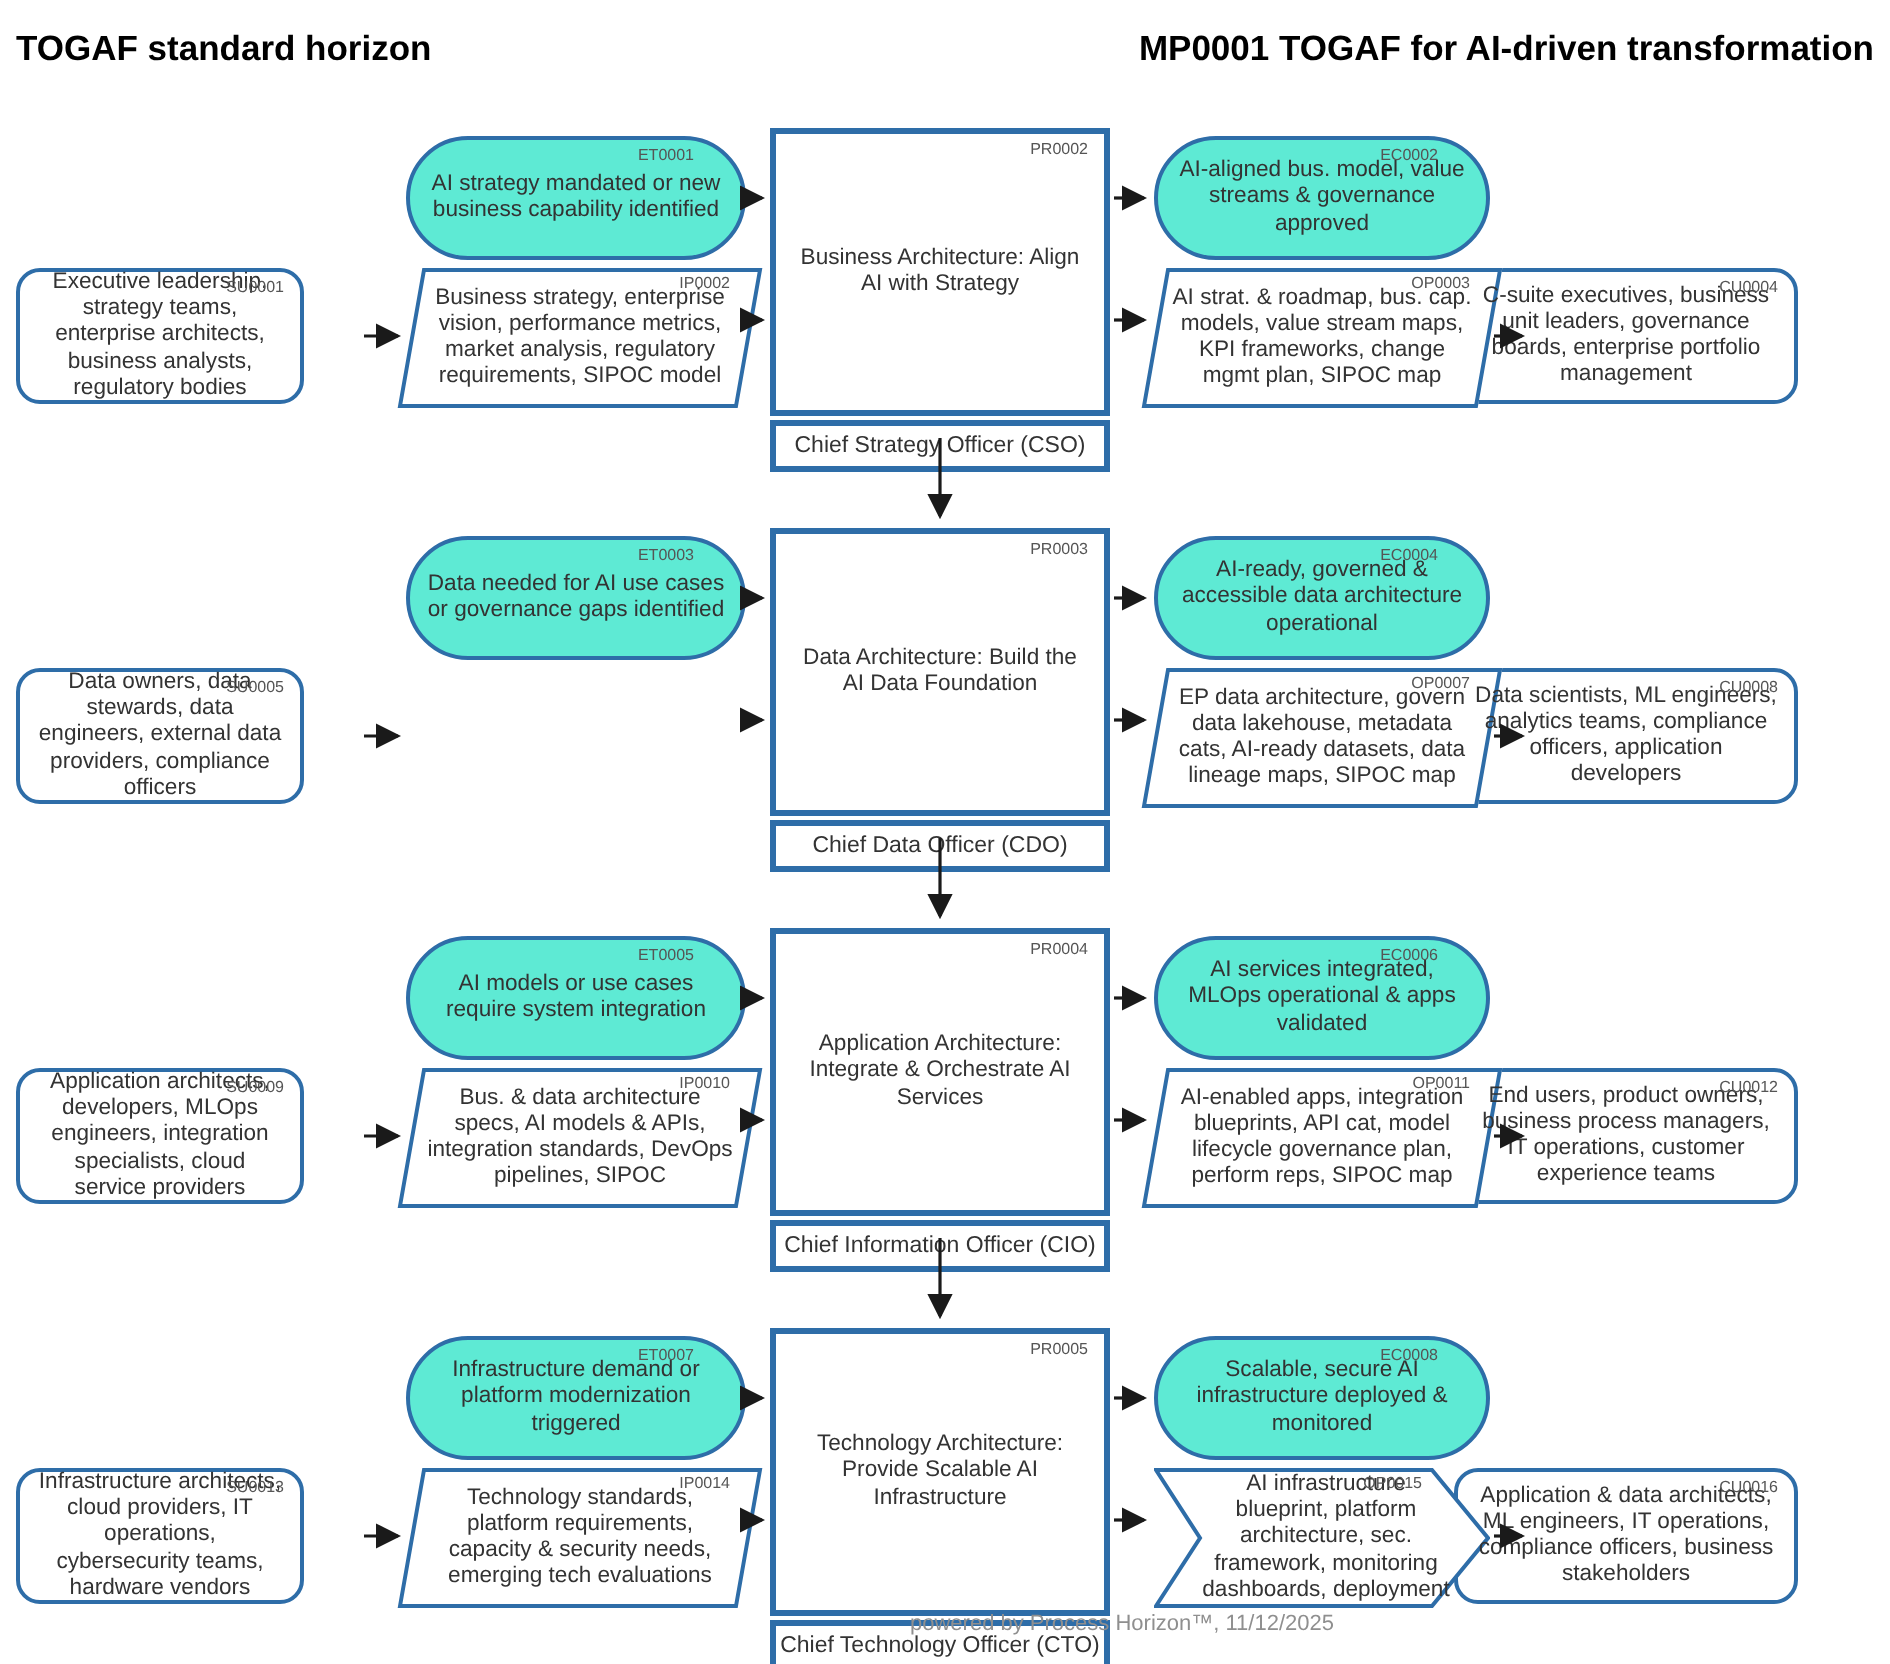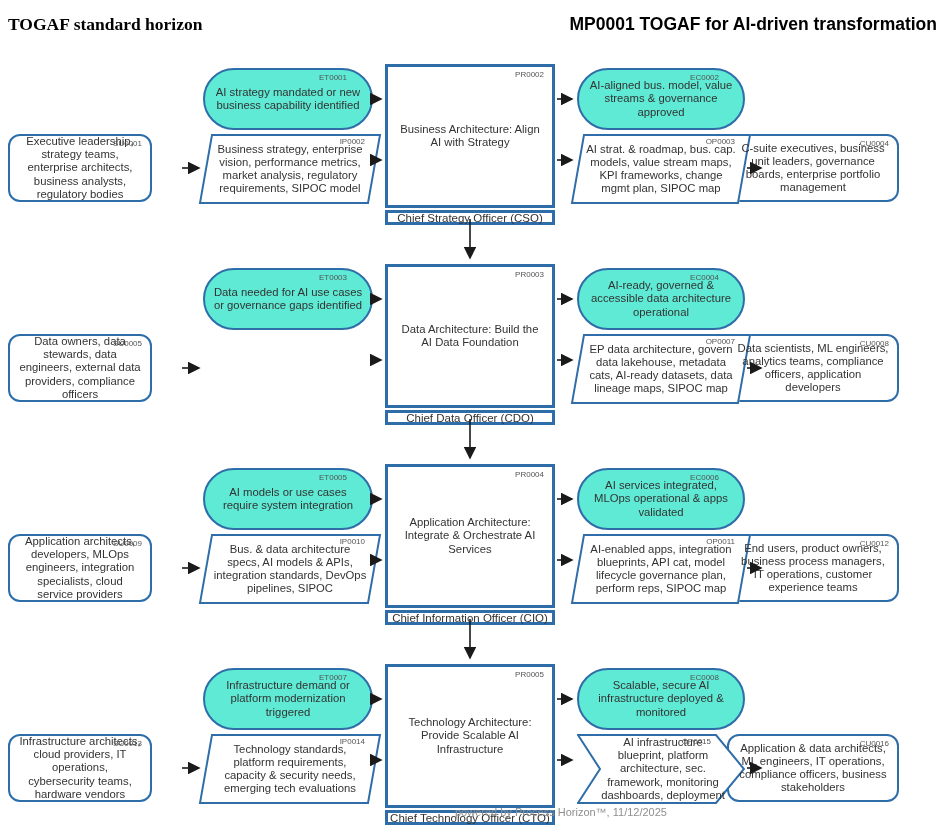--- a/index.html
+++ b/index.html
@@ -12,21 +12,21 @@
   html,body{margin:0;padding:0;background:#ffffff;}
   body{
     width:945px;height:832px;position:relative;overflow:hidden;
     font-family:"Liberation Sans","DejaVu Sans",sans-serif;
     color:var(--text);
   }
   .page-title{
     position:absolute;top:14px;font-size:17.5px;font-weight:bold;color:#000;
     white-space:nowrap;
   }
-  .title-left{left:8px;font-family:Liberation Serif, serif;}
+  .title-left{left:8px;}
   .title-right{right:8px;}
   .row{position:absolute;left:0;width:945px;height:200px;}
   .node{position:absolute;box-sizing:border-box;}
   .ntext{
     position:absolute;inset:0;display:flex;align-items:center;justify-content:center;
     text-align:center;font-size:11.3px;line-height:1.16;padding:4px 8px;z-index:2;
   }
   .nid{
     position:absolute;top:3px;right:8px;font-size:8px;color:var(--idcolor);z-index:3;
   }
@@ -52,21 +52,21 @@
   .chevsvg{position:absolute;inset:0;width:100%;height:100%;z-index:1;}
   .chev .nid{right:34px;margin-left:36px;}
   .chev .ntext{padding:4px 20px 4px 24px;}
   
   .pr{left:385px;top:2px;width:170px;}
   .prmain{
     position:relative;box-sizing:border-box;border:3px solid var(--border);
     width:170px;height:144px;background:#fff;
   }
   .prrole{
-    box-sizing:border-box;border:3px solid var(--border);width:170px;height:15px;
+    box-sizing:border-box;border:3px solid var(--border);width:170px;height:26px;
     margin-top:2px;background:#fff;display:flex;align-items:center;justify-content:center;
     font-size:11.5px;
   }
   .arrow-layer{position:absolute;left:0;top:0;z-index:4;pointer-events:none;}
   .footer{
     position:absolute;left:455px;top:806px;font-size:11px;color:var(--footer);
     white-space:nowrap;z-index:5;
   }
 </style>
 </head>

